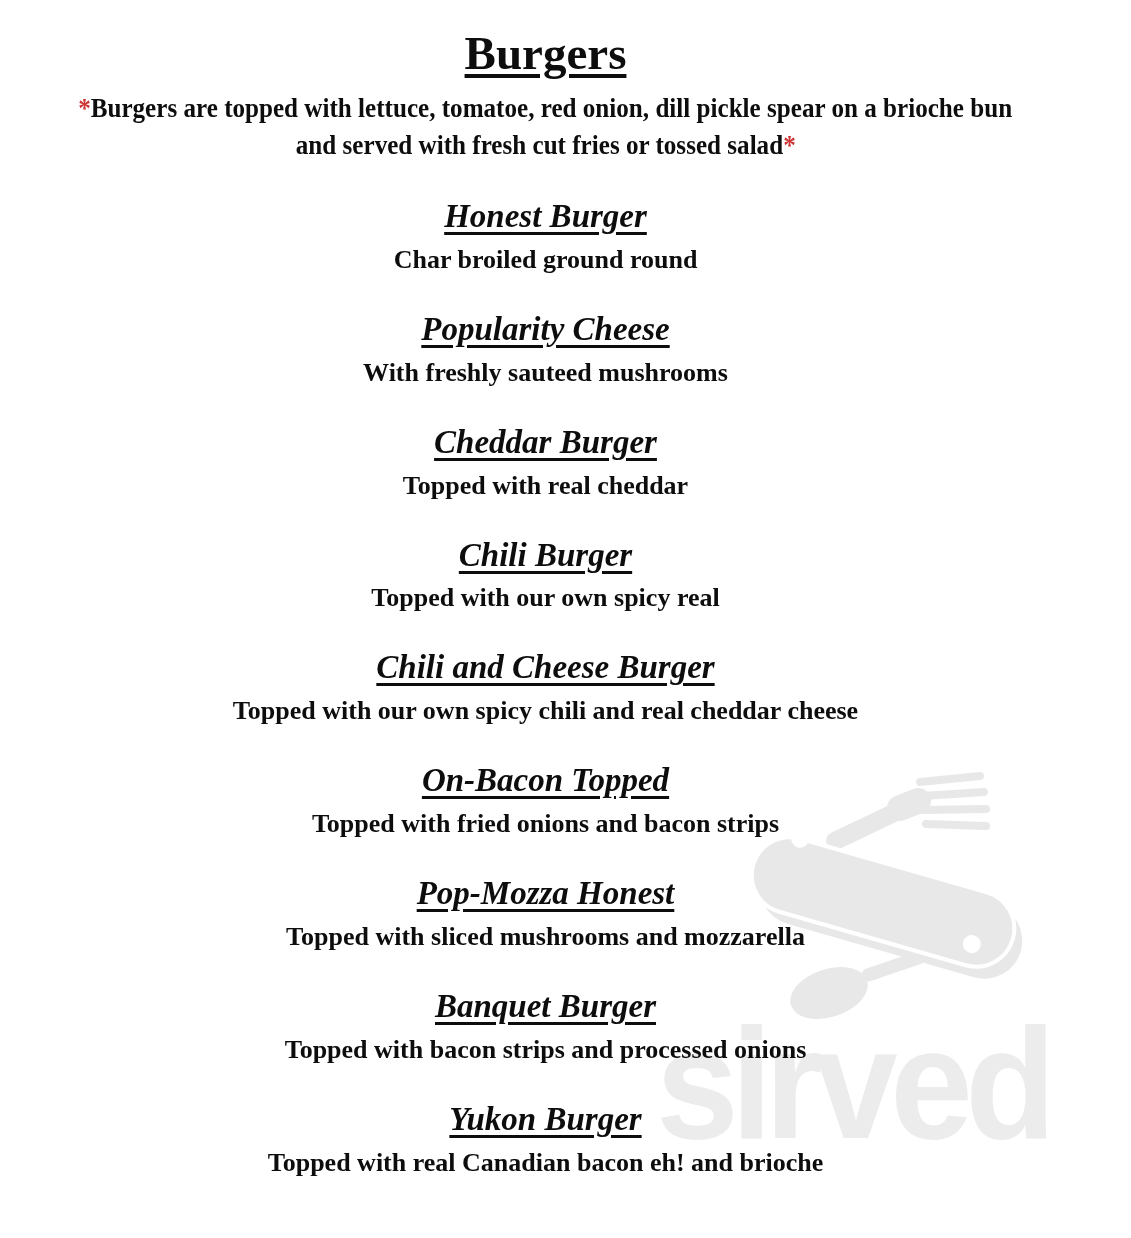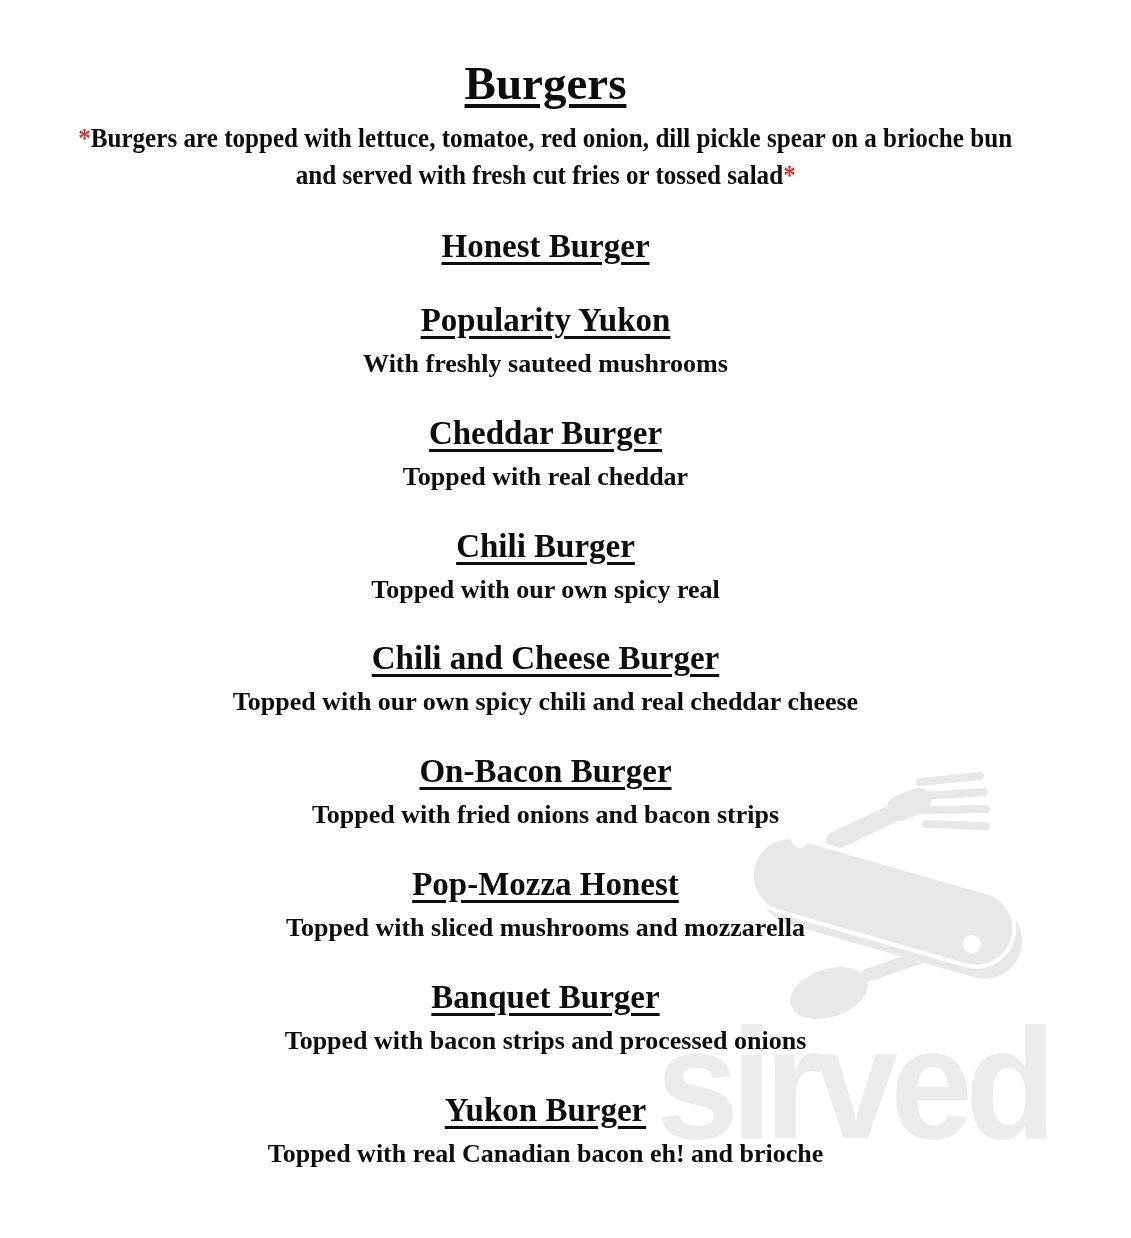--- a/index.html
+++ b/index.html
@@ -35,21 +35,21 @@
     color: #ececec;
     transform: scaleX(0.94);
     transform-origin: left top;
     white-space: nowrap;
   }
 
   
   .menu {
     position: absolute; top: 0; left: 0;
     width: 1091px;
-    padding-top: 56px;
+    padding-top: 26px;
     text-align: center;
     z-index: 1;
   }
   .menu-title {
     margin: 0;
     font-size: 47px;
     font-weight: bold;
     line-height: 1.15;
     text-decoration: underline;
     text-decoration-thickness: 4px;
@@ -72,20 +72,21 @@
   .items { margin-top: 34px; }
   .menu-item { margin: 0 0 36px 0; }
   .item-name {
     margin: 0 0 9px 0;
     font-size: 33px;
     font-weight: bold;
     line-height: 1.15;
     text-decoration: underline;
     text-decoration-thickness: 3px;
     text-underline-offset: 5px;
+    font-style: italic;
   }
   .item-desc {
     margin: 0;
     font-size: 26px;
     font-weight: bold;
     line-height: 1.15;
   }
 </style>
 </head>
 <body>
@@ -122,44 +123,45 @@
 
   <h1 class="menu-title">Burgers</h1>
 
   <p class="menu-note"><span class="note-squeeze"><span class="red-star">*</span><span>Burgers are topped with lettuce, tomatoe, red onion, dill pickle spear on a brioche bun</span></span><br>
   <span class="note-squeeze"><span>and served with fresh cut fries or tossed salad</span><span class="red-star">*</span></span></p>
 
   <div class="items">
 
     <div class="menu-item">
       <h2 class="item-name">Honest Burger</h2>
+      <p class="item-desc">Char broiled ground round</p>
     </div>
 
     <div class="menu-item">
-      <h2 class="item-name">Popularity Yukon</h2>
+      <h2 class="item-name">Popularity Cheese</h2>
       <p class="item-desc">With freshly sauteed mushrooms</p>
     </div>
 
     <div class="menu-item">
       <h2 class="item-name">Cheddar Burger</h2>
       <p class="item-desc">Topped with real cheddar</p>
     </div>
 
     <div class="menu-item">
       <h2 class="item-name">Chili Burger</h2>
       <p class="item-desc">Topped with our own spicy real</p>
     </div>
 
     <div class="menu-item">
       <h2 class="item-name">Chili and Cheese Burger</h2>
       <p class="item-desc">Topped with our own spicy chili and real cheddar cheese</p>
     </div>
 
     <div class="menu-item">
-      <h2 class="item-name">On-Bacon Burger</h2>
+      <h2 class="item-name">On-Bacon Topped</h2>
       <p class="item-desc">Topped with fried onions and bacon strips</p>
     </div>
 
     <div class="menu-item">
       <h2 class="item-name">Pop-Mozza Honest</h2>
       <p class="item-desc">Topped with sliced mushrooms and mozzarella</p>
     </div>
 
     <div class="menu-item">
       <h2 class="item-name">Banquet Burger</h2>

